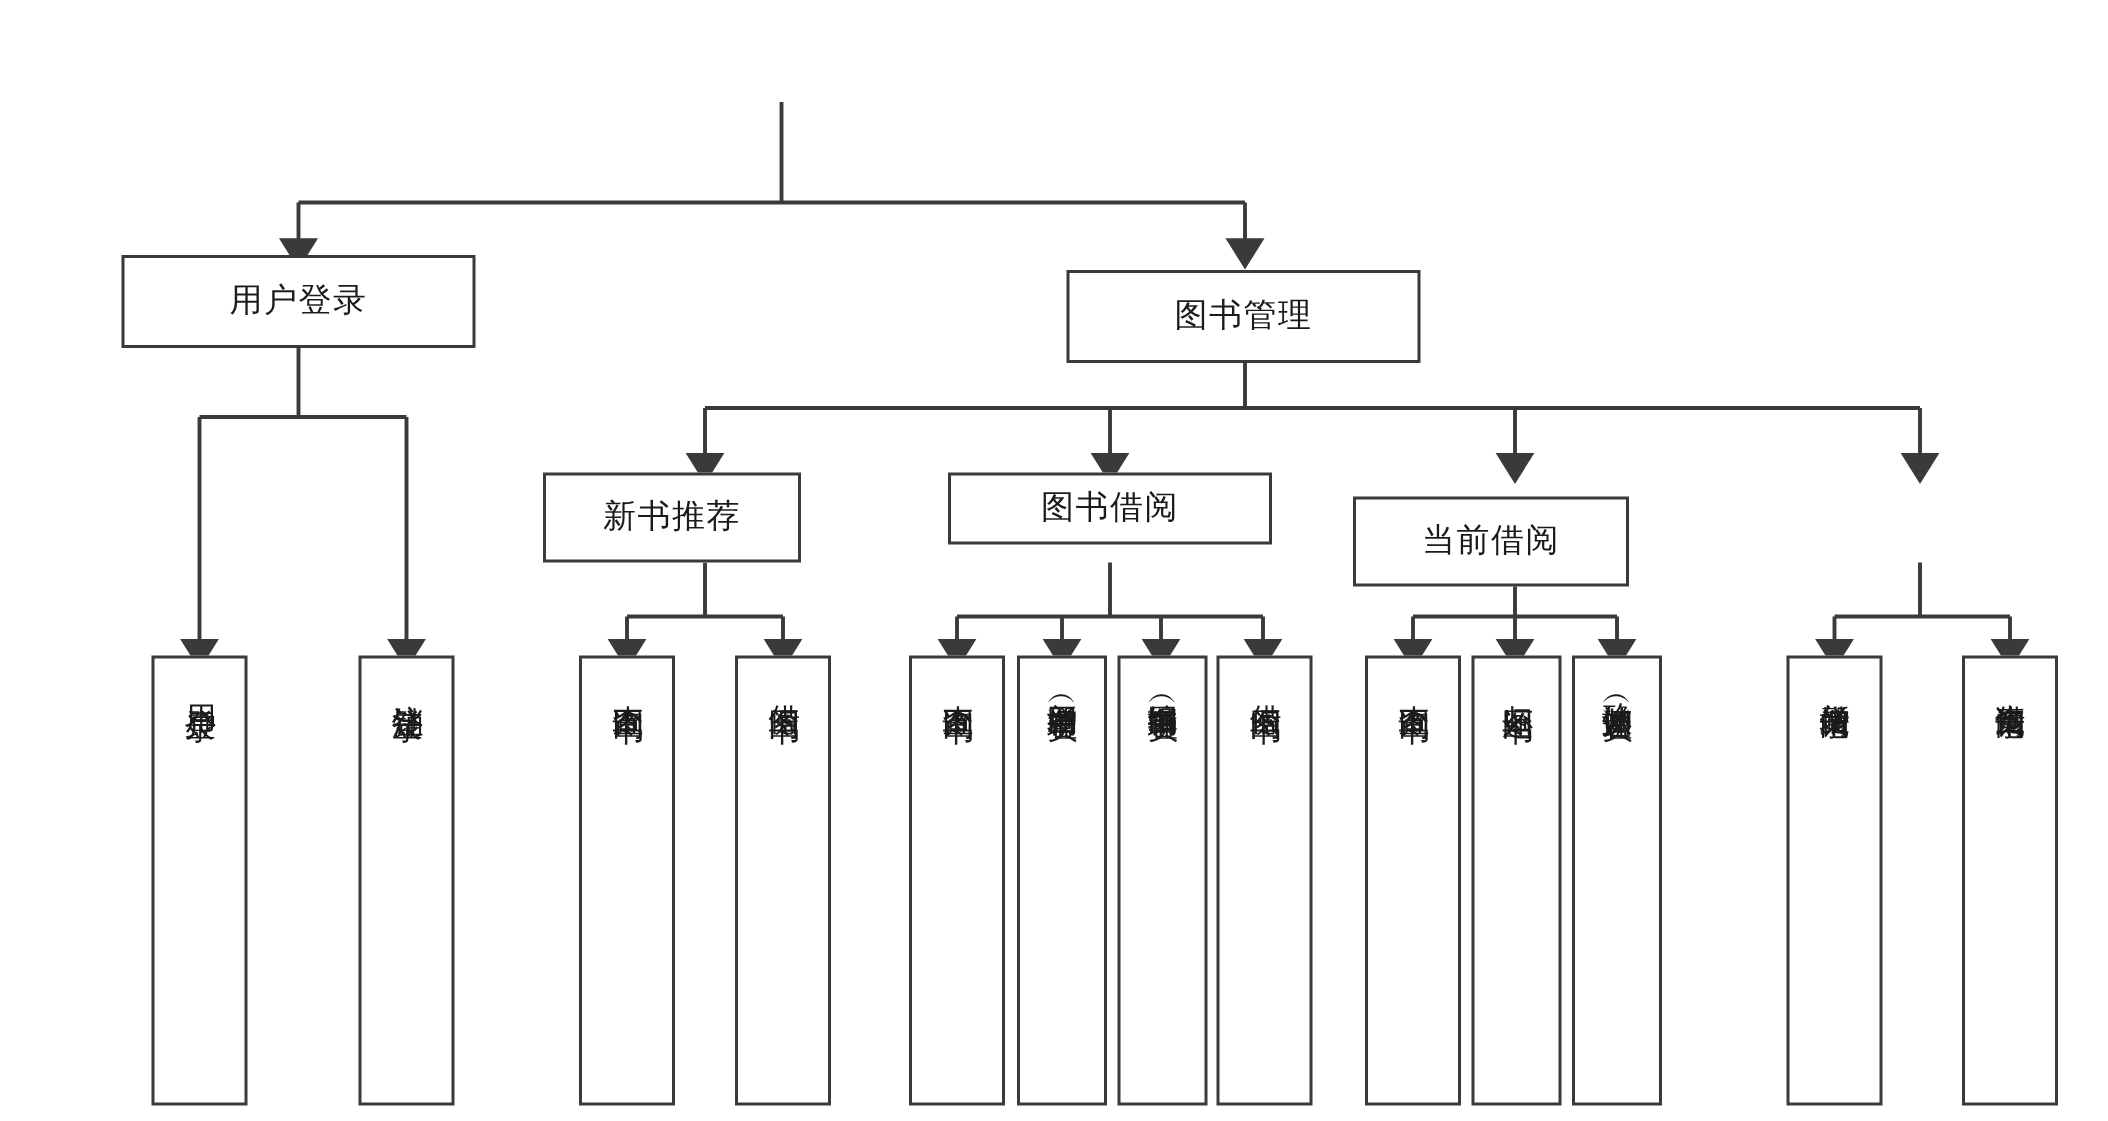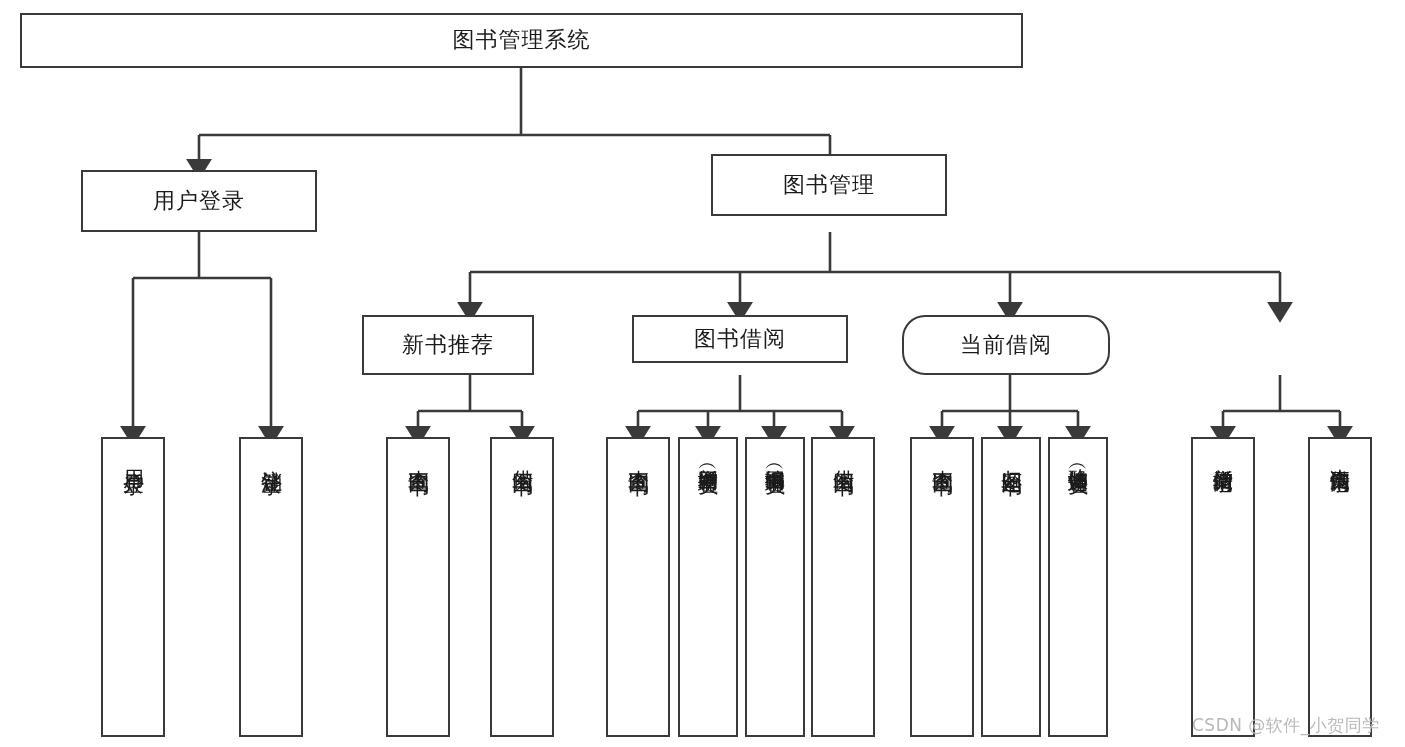--- a/index.html
+++ b/index.html
@@ -114,38 +114,35 @@
       <path d="M1010,411 L1010,429" marker-end="url(#arrow)"></path>
       <path d="M1078,411 L1078,429" marker-end="url(#arrow)"></path>
 
       <path d="M1280,375 L1280,411"></path>
       <path d="M1223,411 L1340,411"></path>
       <path d="M1223,411 L1223,429" marker-end="url(#arrow)"></path>
       <path d="M1340,411 L1340,429" marker-end="url(#arrow)"></path>
     </g>
   </svg>
 
-  <div class="node h" style="left:20px; top:13px; width:1003px; height:55px;">
-    <span>图书管理系统</span>
-  </div>
 
   <div class="node h" style="left:81px; top:170px; width:236px; height:62px;">
     <span>用户登录</span>
   </div>
-  <div class="node h" style="left:711px; top:154px; width:236px; height:62px;">
+  <div class="node h" style="left:711px; top:180px; width:236px; height:62px;">
     <span>图书管理</span>
   </div>
 
   <div class="node h" style="left:362px; top:315px; width:172px; height:60px;">
     <span>新书推荐</span>
   </div>
   <div class="node h" style="left:632px; top:315px; width:216px; height:48px;">
     <span>图书借阅</span>
   </div>
-  <div class="node h" style="left:902px; top:315px; width:208px; height:60px;border-radius:23px;">
+  <div class="node h" style="left:902px; top:331px; width:184px; height:60px;">
     <span>当前借阅</span>
   </div>
 
   <div class="node v" style="left:101px; top:437px; width:64px; height:300px;">
     <span class="vtext">用户登录</span>
   </div>
   <div class="node v" style="left:239px; top:437px; width:64px; height:300px;">
     <span class="vtext">注销登录</span>
   </div>
 
@@ -179,14 +176,13 @@
     <span class="vtext tall">确认归还（管理员）</span>
   </div>
 
   <div class="node v" style="left:1191px; top:437px; width:64px; height:300px;">
     <span class="vtext tall">新增借阅记录</span>
   </div>
   <div class="node v" style="left:1308px; top:437px; width:64px; height:300px;">
     <span class="vtext tall">查询借阅记录</span>
   </div>
 
-  <div id="watermark">CSDN @软件_小贺同学</div>
 </div>
 
 </body></html>

